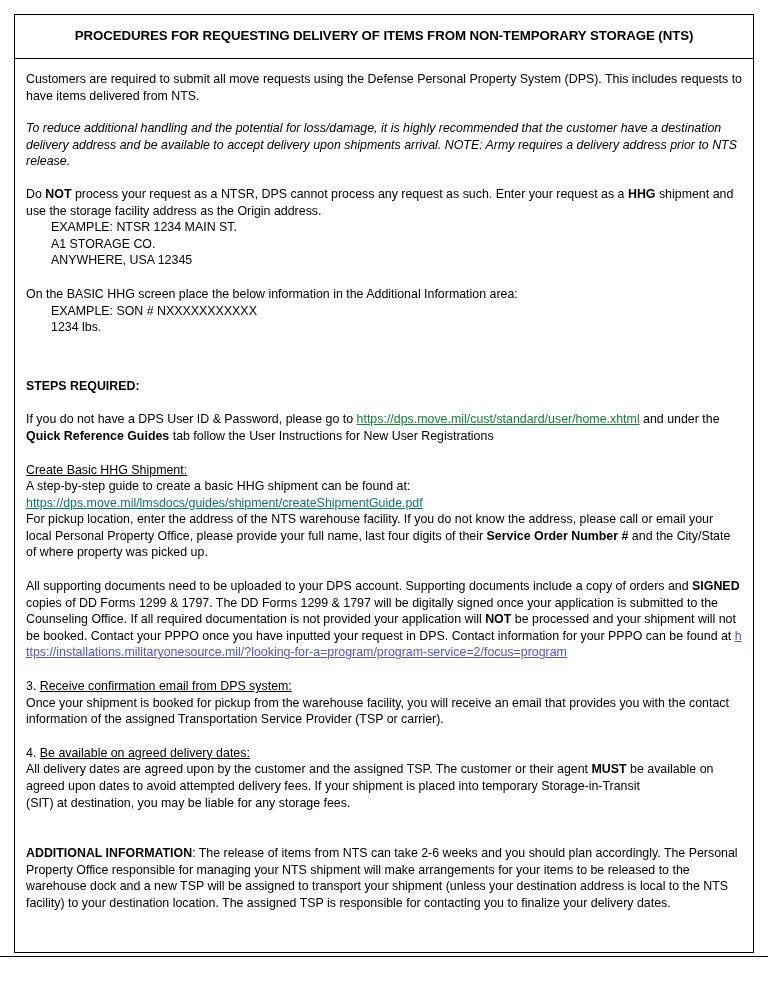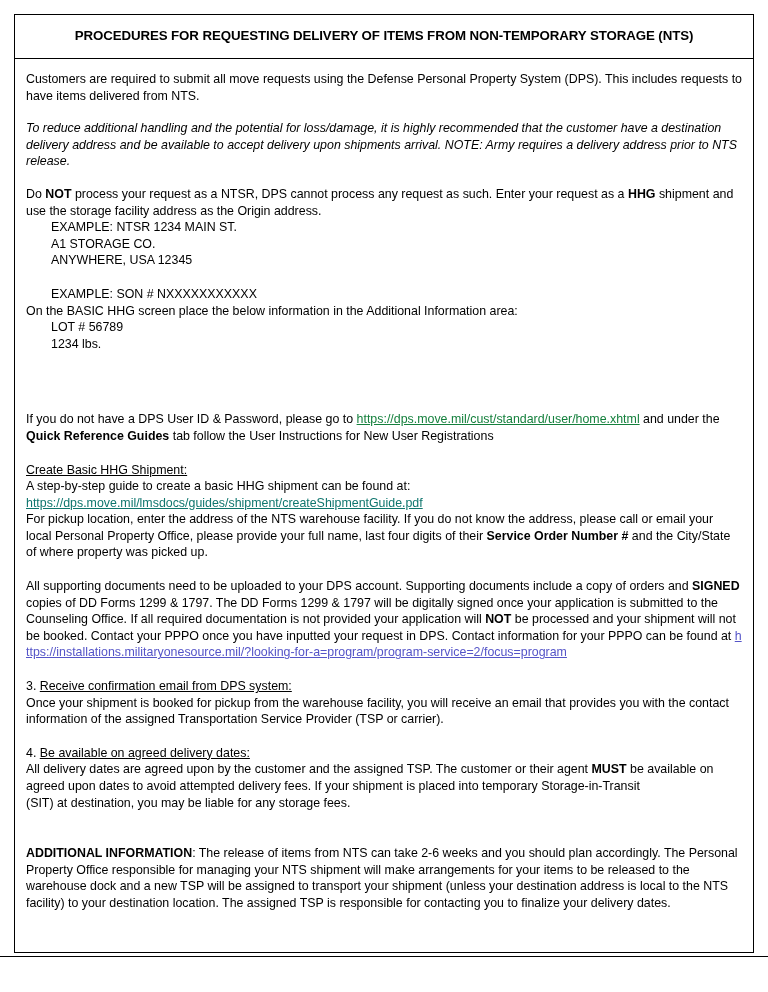--- a/index.html
+++ b/index.html
@@ -120,27 +120,27 @@
     <div class="gap-sm"></div>
 
     <p class="b"><span>Do </span><span class="bold">NOT</span><span> process your request as a NTSR, DPS cannot process any request as such. Enter your request as a </span><span class="bold">HHG</span><span> shipment and use the storage facility address as the Origin address.</span></p>
 
     <p class="b indent1">EXAMPLE:   NTSR   1234 MAIN ST.</p>
     <p class="b indent1">A1 STORAGE CO.</p>
     <p class="b indent1">ANYWHERE, USA  12345</p>
 
     <div class="gap-md"></div>
 
+    <p class="b">On the BASIC HHG screen place the below information in the Additional Information area:</p>
     <p class="b indent1">EXAMPLE: SON #   NXXXXXXXXXXX</p>
-    <p class="b">On the BASIC HHG screen place the below information in the Additional Information area:</p>
-    <p class="b indent1">LOT #  56789</p>
     <p class="b indent1">1234 lbs.</p>
 
     <div class="gap-xl"></div>
 
+    <p class="b bold">STEPS REQUIRED:</p>
 
     <div class="gap-md"></div>
 
     <p class="b"><span>If you do not have a DPS User ID &amp; Password, please go to </span><a class="lnk" href="#" style="color: #15803d;">https://dps.move.mil/cust/standard/user/home.xhtml</a><span> and under the </span><span class="bold">Quick Reference Guides</span><span> tab follow the User Instructions for New User Registrations</span></p>
 
     <div class="gap-md"></div>
 
     <p class="b udl">Create Basic HHG Shipment:</p>
     <p class="b">A step-by-step guide to create a basic HHG shipment can be found at:</p>
     <p class="b"><a class="lnk" href="#" style="color: #0f766e;">https://dps.move.mil/lmsdocs/guides/shipment/createShipmentGuide.pdf</a></p>

